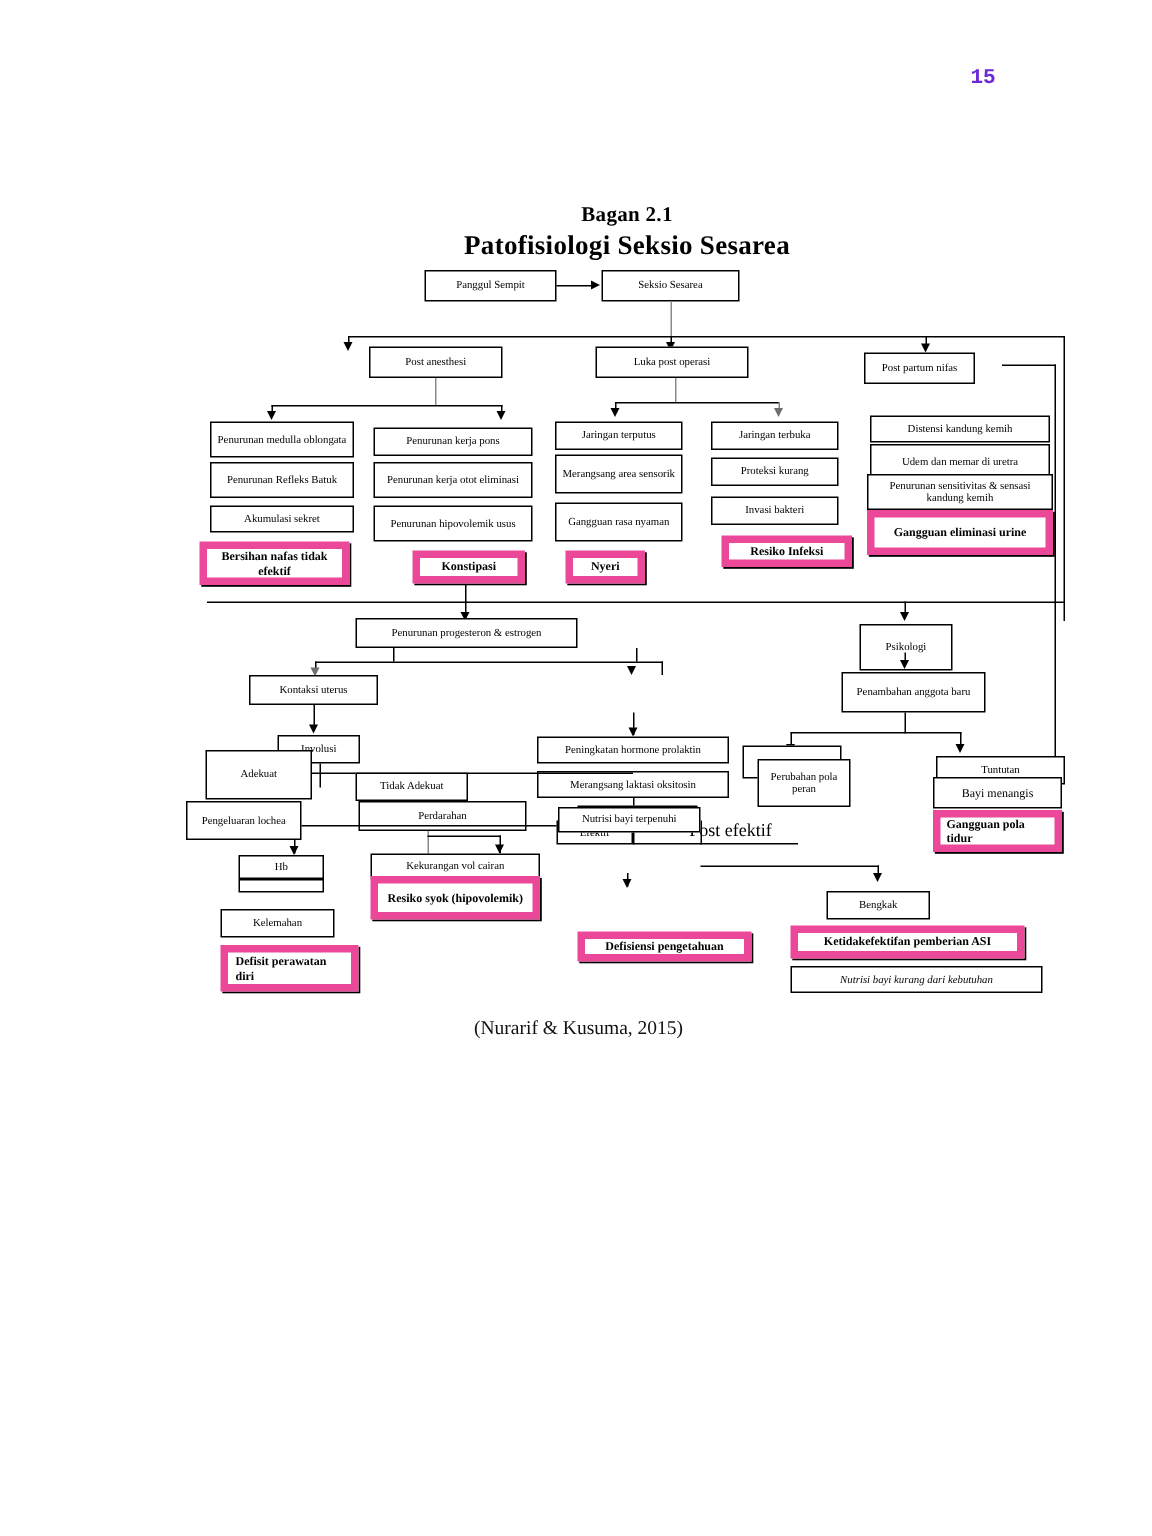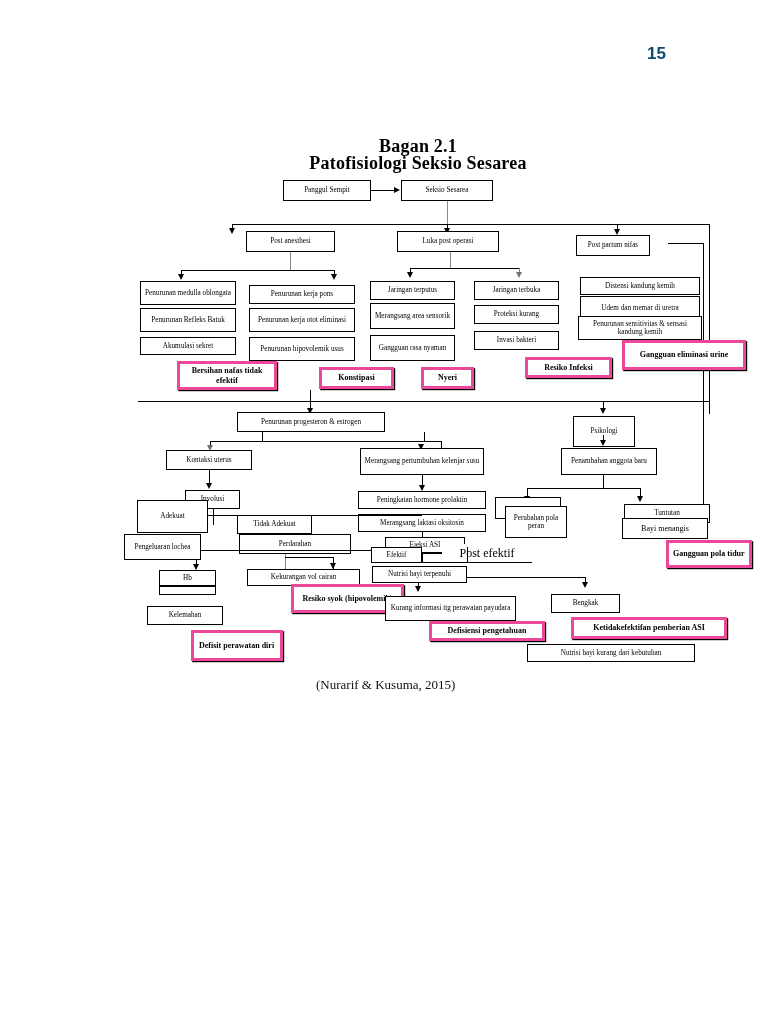--- a/index.html
+++ b/index.html
@@ -17,24 +17,24 @@
   }
   #page {
     position: absolute;
     left: 0; top: 0;
     width: 768px;
     height: 1024px;
   }
 
   .pagenum {
     position: absolute;
-    font-family: Liberation Sans, sans-serif;
-    font-size: 17px;
+    font-family: Liberation Mono, monospace;
+    font-size: 14px;
     font-weight: bold;
-    color: #0c4a6e;
+    color: #6d28d9;
   }
 
   .title {
     position: absolute;
     font-family: "Liberation Serif", serif;
     font-weight: bold;
     text-align: center;
     color: #000;
     letter-spacing: 0.2px;
   }
@@ -61,21 +61,21 @@
     font-size: 7.2px;
     line-height: 1.18;
     padding: 1px 2px;
     color: #000;
     overflow: hidden;
   }
   .node.b {
     font-weight: bold;
   }
   .node.bigger { font-size: 8px; }
-  .node.thick { border: 3px solid #ec4899; box-shadow: 1.2px 1.2px 0 0 #000; margin-left: 44px; }
+  .node.thick { border: 5px solid #ec4899; box-shadow: 1.2px 1.2px 0 0 #000; }
 
   
   .ln {
     position: absolute;
     background: #000;
   }
   .ln.h { height: 1px; }
   .ln.v { width: 1px; }
   .ln.grey { background: #8a8a8a; }
 
@@ -98,21 +98,21 @@
     border-top-color: #6f6f6f;
   }
 </style>
 </head>
 <body>
 
 <div id="page">
 
   <div class="pagenum" style="left:647px; top:44px;">15</div>
 
-  <div class="title" style="left:268px; top:136px; width:300px; font-size:18px;">Bagan 2.1</div>
+  <div class="title" style="left:268px; top:136px; width:300px; font-size:14px;">Bagan 2.1</div>
   <div class="title" style="left:238px; top:153px; width:360px; font-size:18px;">Patofisiologi Seksio Sesarea</div>
 
   <div class="node" style="left:283px; top:180px; width:88px; height:21px;">Panggul Sempit</div>
 
   <div class="ln h" style="left:371px; top:190px; width:24px;"></div>
   <div class="arw right" style="left:394px; top:187px;"></div>
 
   <div class="node" style="left:401px; top:180px; width:92px; height:21px;">Seksio Sesarea</div>
 
   <div class="ln v grey" style="left:447px; top:201px; height:24px;"></div>
@@ -198,21 +198,20 @@
   <div class="node" style="left:561px; top:448px; width:96px; height:27px;">Penambahan anggota baru</div>
 
   <div class="ln v" style="left:603px; top:475px; height:14px;"></div>
   <div class="ln h" style="left:527px; top:488px; width:114px;"></div>
   <div class="ln v" style="left:527px; top:488px; height:12px;"></div>
   <div class="arw down" style="left:524px; top:496px;"></div>
   <div class="ln v" style="left:640px; top:488px; height:12px;"></div>
   <div class="arw down" style="left:637px; top:496px;"></div>
 
   <div class="node" style="left:166px; top:450px; width:86px; height:20px;">Kontaksi uterus</div>
-  <div class="node" style="left:360px; top:448px; width:124px; height:27px;">Merangsang pertumbuhan kelenjar susu</div>
 
   <div class="ln v" style="left:209px; top:470px; height:17px;"></div>
   <div class="arw down" style="left:206px; top:483px;"></div>
   <div class="node" style="left:185px; top:490px; width:55px; height:19px;">Involusi</div>
 
   <div class="ln v" style="left:422px; top:475px; height:15px;"></div>
   <div class="arw down" style="left:419px; top:485px;"></div>
   <div class="node" style="left:358px; top:491px; width:128px; height:18px;">Peningkatan hormone prolaktin</div>
   <div class="node" style="left:358px; top:514px; width:128px; height:18px;">Merangsang laktasi oksitosin</div>
 
@@ -247,34 +246,33 @@
   <div class="ln v" style="left:422px; top:532px; height:6px;"></div>
   <div class="node" style="left:385px; top:537px; width:80px; height:16px;">Ejeksi ASI</div>
 
   <div class="ln h" style="left:375px; top:553px; width:155px;"></div>
   <div class="node" style="left:371px; top:547px; width:51px; height:16px;">Efektif</div>
   <div class="node bigger" style="left:442px; top:544px; width:90px; height:18px; border:none; font-size:12px; font-family:'Liberation Serif',serif;">Post efektif</div>
   <div class="ln h" style="left:422px; top:562px; width:110px;"></div>
   <div class="ln v" style="left:422px; top:553px; height:10px;"></div>
   <div class="ln v" style="left:467px; top:547px; height:16px;"></div>
 
-  <div class="node" style="left:372px; top:566px; width:95px; height:17px;">Nutrisi bayi terpenuhi</div>
+  <div class="node" style="left:372px; top:538px; width:95px; height:17px;">Nutrisi bayi terpenuhi</div>
   <div class="ln v" style="left:418px; top:582px; height:9px;"></div>
   <div class="arw down" style="left:415px; top:586px;"></div>
 
-  <div class="node" style="left:385px; top:596px; width:131px; height:25px;">Kurang informasi ttg perawatan payudara</div>
   <div class="node b thick" style="left:385px; top:621px; width:116px; height:20px; font-size:8px;">Defisiensi pengetahuan</div>
 
   <div class="ln h" style="left:467px; top:577px; width:119px;"></div>
   <div class="ln v" style="left:585px; top:577px; height:9px;"></div>
   <div class="arw down" style="left:582px; top:582px;"></div>
 
   <div class="node" style="left:551px; top:594px; width:69px; height:19px;">Bengkak</div>
   <div class="node b thick bigger" style="left:527px; top:617px; width:156px; height:22px;">Ketidakefektifan pemberian ASI</div>
-  <div class="node" style="left:527px; top:644px; width:168px; height:18px;">Nutrisi bayi kurang dari kebutuhan</div>
+  <div class="node" style="left:527px; top:644px; width:168px; height:18px;font-style:italic;">Nutrisi bayi kurang dari kebutuhan</div>
 
   <div class="node" style="left:495px; top:497px; width:66px; height:22px;"></div>
   <div class="node" style="left:505px; top:506px; width:62px; height:32px;">Perubahan pola peran</div>
 
   <div class="node" style="left:624px; top:504px; width:86px; height:19px;">Tuntutan</div>
   <div class="node bigger" style="left:622px; top:518px; width:86px; height:21px;">Bayi menangis</div>
   <div class="node b thick bigger" style="left:622px; top:540px; width:86px; height:28px; justify-content:flex-start; text-align:left; padding-left:4px;">Gangguan pola tidur</div>
 
   <div class="cite" style="left:316px; top:677px;">(Nurarif &amp; Kusuma, 2015)</div>
 

